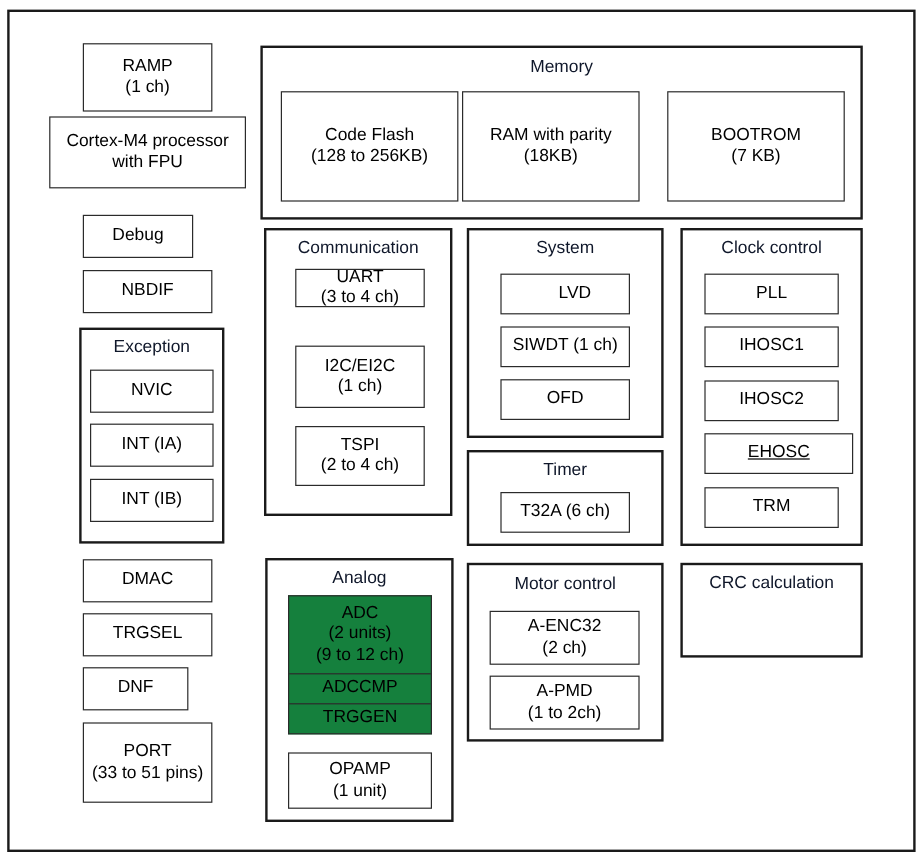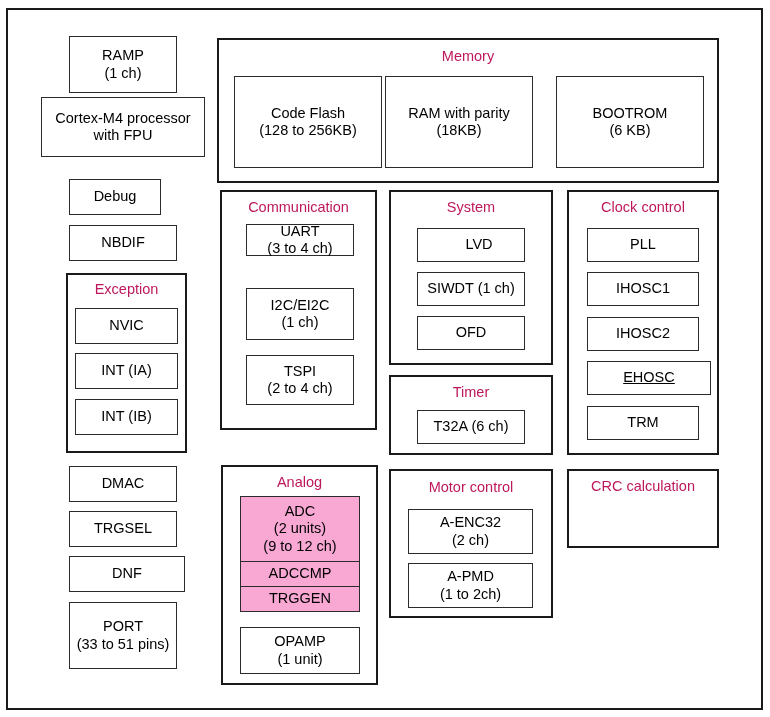--- a/index.html
+++ b/index.html
@@ -52,32 +52,32 @@
     box-sizing: border-box;
     border: 2px solid #1a1a1a;
     background: #ffffff;
   }
   .group-title {
     position: absolute;
     left: 0;
     right: 0;
     text-align: center;
     font-size: 14.5px;
-    color: #be185d;
+    color: #0f172a;
     line-height: 1.1;
   }
   .line2 {
     display: block;
   }
   
   .stack {
     position: absolute;
     box-sizing: border-box;
     border: 1.5px solid #2b2b2b;
-    background: #f9a8d4;
+    background: #15803d;
     display: flex;
     flex-direction: column;
   }
   .stack-cell {
     box-sizing: border-box;
     display: flex;
     flex-direction: column;
     align-items: center;
     justify-content: center;
     text-align: center;
@@ -127,21 +127,21 @@
   </div>
 
   <div class="box" style="left:69px; top:466px; width:108px; height:36px;">
     <span>DMAC</span>
   </div>
 
   <div class="box" style="left:69px; top:511px; width:108px; height:36px;">
     <span>TRGSEL</span>
   </div>
 
-  <div class="box" style="left:69px; top:556px; width:116px; height:36px;">
+  <div class="box" style="left:69px; top:556px; width:88px; height:36px;">
     <span>DNF</span>
   </div>
 
   <div class="box" style="left:69px; top:602px; width:108px; height:67px;">
     <span>PORT</span>
     <span class="line2">(33 to 51 pins)</span>
   </div>
 
   <div class="group" style="left:217px; top:38px; width:502px; height:145px;">
     <div class="group-title" style="top:9px;">Memory</div>
@@ -149,21 +149,21 @@
   <div class="box" style="left:234px; top:76px; width:148px; height:92px;">
     <span>Code Flash</span>
     <span class="line2">(128 to 256KB)</span>
   </div>
   <div class="box" style="left:385px; top:76px; width:148px; height:92px;">
     <span>RAM with parity</span>
     <span class="line2">(18KB)</span>
   </div>
   <div class="box" style="left:556px; top:76px; width:148px; height:92px;">
     <span>BOOTROM</span>
-    <span class="line2">(6 KB)</span>
+    <span class="line2">(7 KB)</span>
   </div>
 
   <div class="group" style="left:220px; top:190px; width:157px; height:240px;">
     <div class="group-title" style="top:8px;">Communication</div>
   </div>
   <div class="box" style="left:246px; top:224px; width:108px; height:32px;">
     <span>UART</span>
     <span class="line2">(3 to 4 ch)</span>
   </div>
   <div class="box" style="left:246px; top:288px; width:108px; height:52px;">

